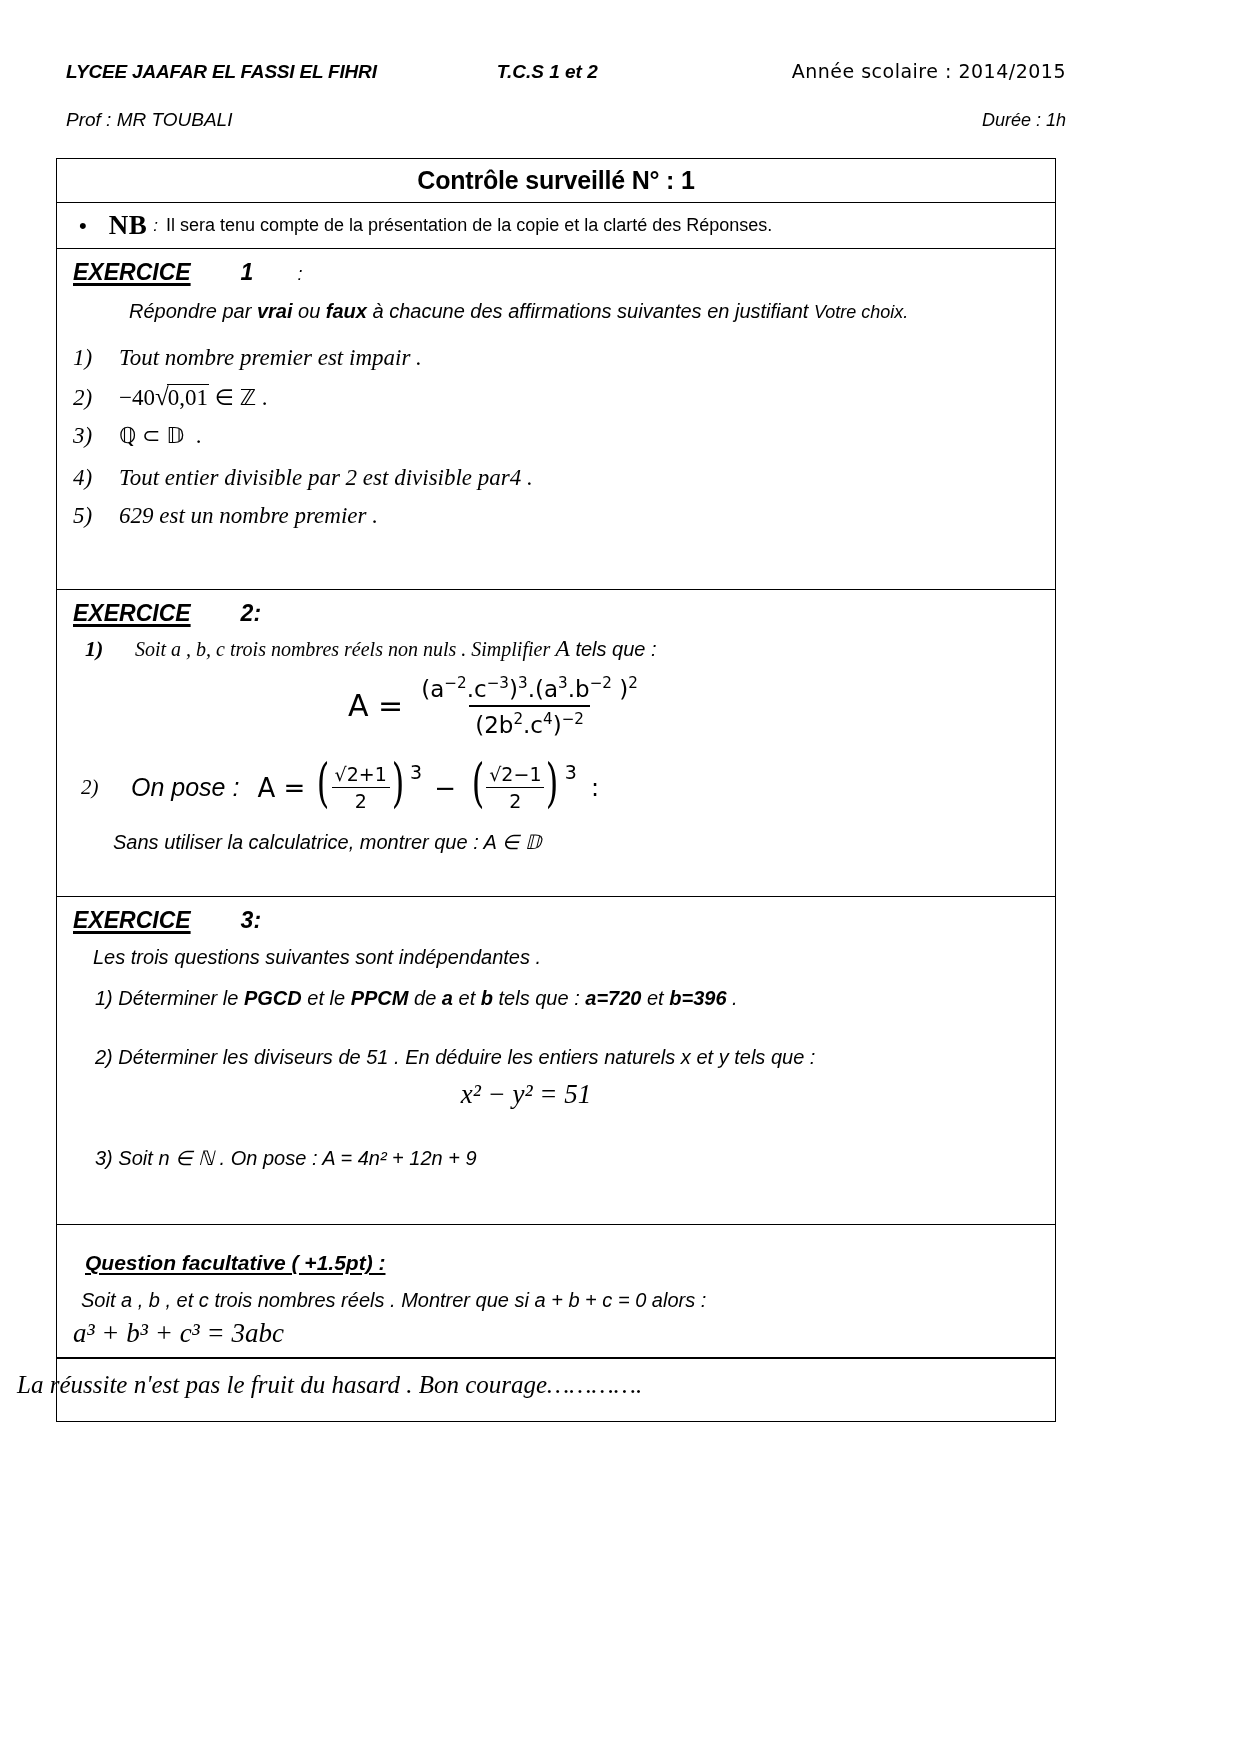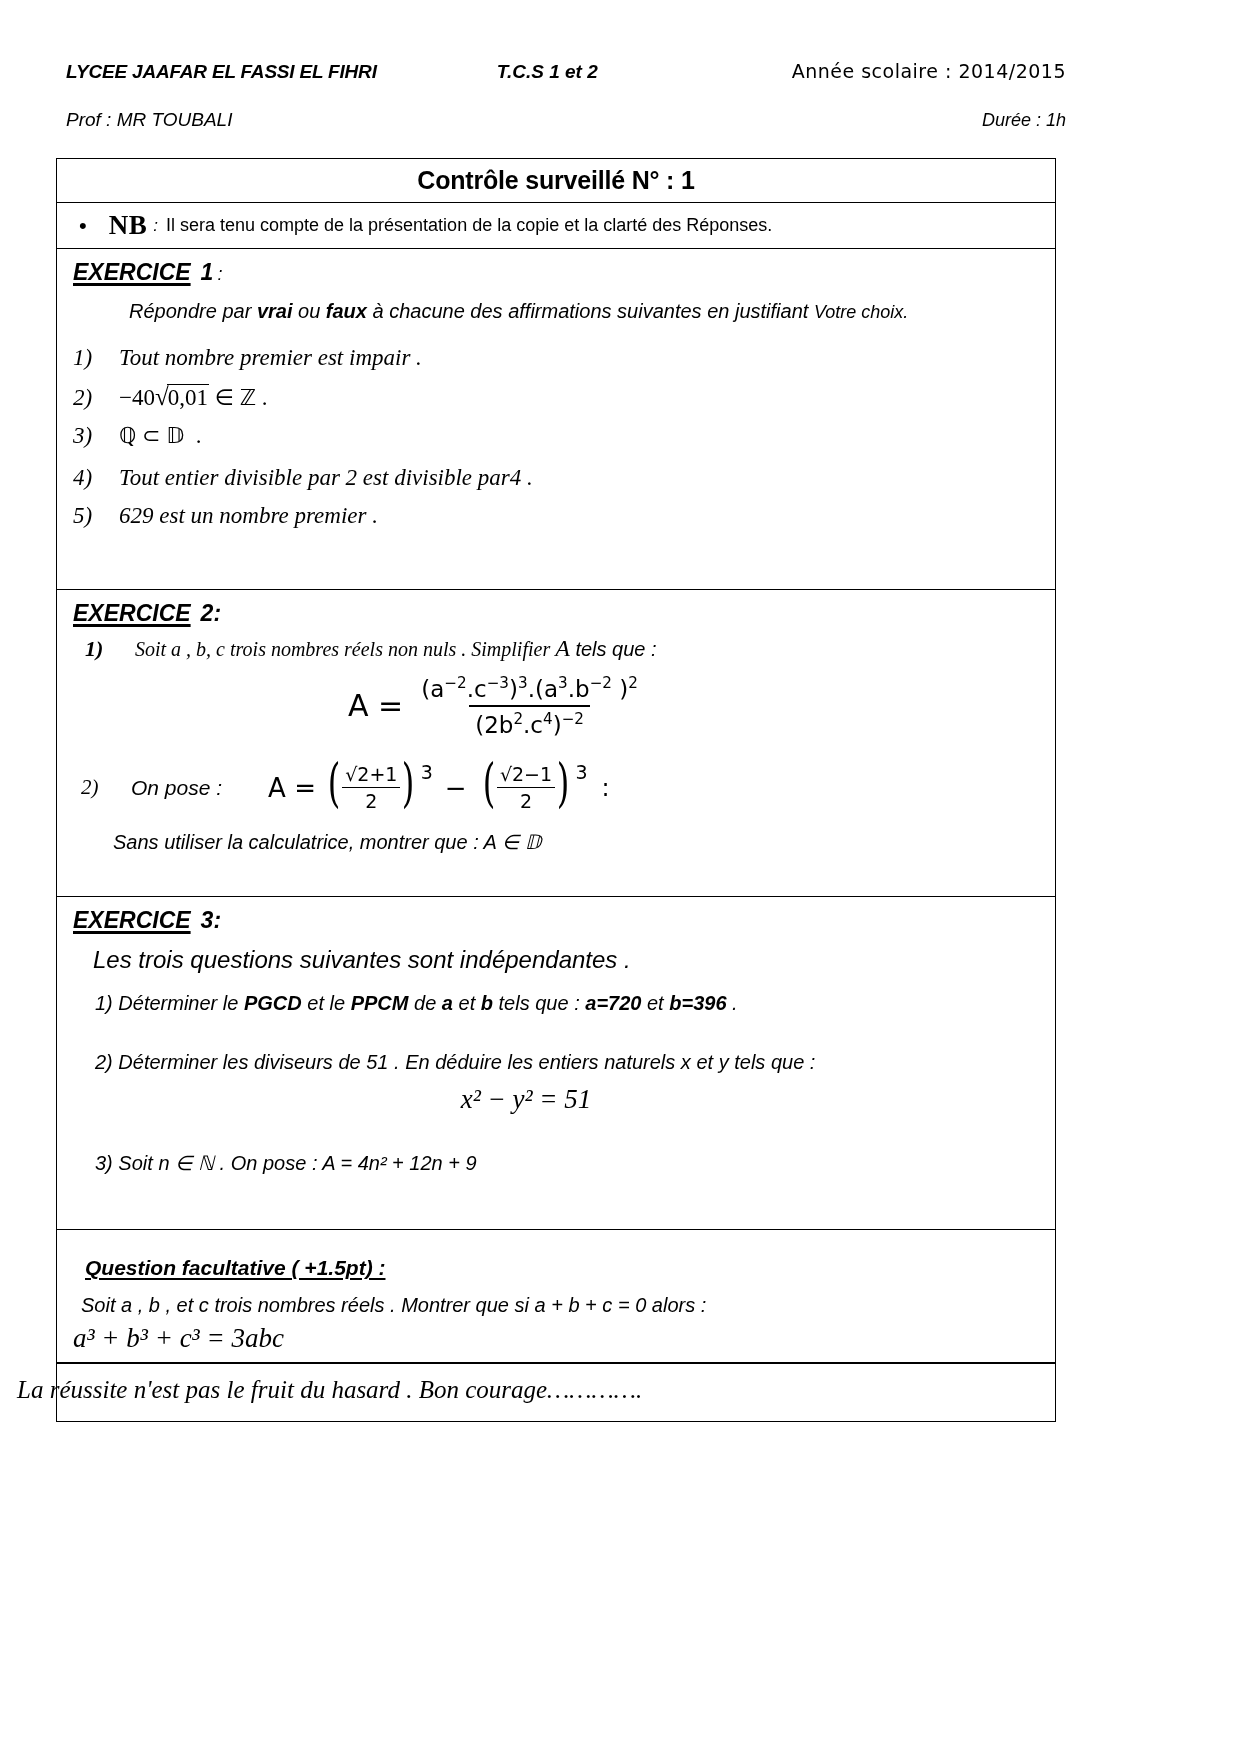--- a/index.html
+++ b/index.html
@@ -127,20 +127,21 @@
     font-family: "Liberation Sans", sans-serif;
   }
 
   
   .ex-band { padding: 10px 16px 14px 16px; }
 
   .ex-head {
     display: flex;
     align-items: baseline;
     margin-bottom: 2px;
+    gap: 40px;
   }
   .ex-word {
     font-weight: bold;
     font-style: italic;
     font-size: 23px;
     text-decoration: underline;
     text-underline-offset: 3px;
     text-decoration-thickness: 2.5px;
     font-family: "Liberation Sans", sans-serif;
   }
@@ -265,23 +266,23 @@
     white-space: nowrap;
   }
   .ex2-q2 .lbl {
     font-style: italic;
     font-size: 21px;
     font-family: "Liberation Serif", serif;
     width: 50px;
   }
   .ex2-q2 .onpose {
     font-style: italic;
-    font-size: 21px;
-    font-family: "Liberation Sans", sans-serif;
-    margin-right: 46px;
+    font-size: 25px;
+    font-family: "Liberation Sans", sans-serif;
+    margin-right: 18px;
   }
   .eqA {
     font-family: "DejaVu Sans", sans-serif;
     font-size: 26px;
     margin-right: 8px;
   }
   .paren-pow {
     display: inline-flex;
     align-items: flex-start;
   }
@@ -332,21 +333,21 @@
     font-style: italic;
     font-size: 20px;
     font-family: "Liberation Sans", sans-serif;
     margin: 18px 0 0 40px;
     white-space: nowrap;
   }
 
   
   .ex3-intro {
     font-style: italic;
-    font-size: 24px;
+    font-size: 20px;
     font-family: "Liberation Sans", sans-serif;
     margin: 12px 0 0 20px;
   }
   .ex3-line {
     font-style: italic;
     font-size: 20px;
     font-family: "Liberation Sans", sans-serif;
     margin: 18px 0 0 22px;
     white-space: nowrap;
   }

